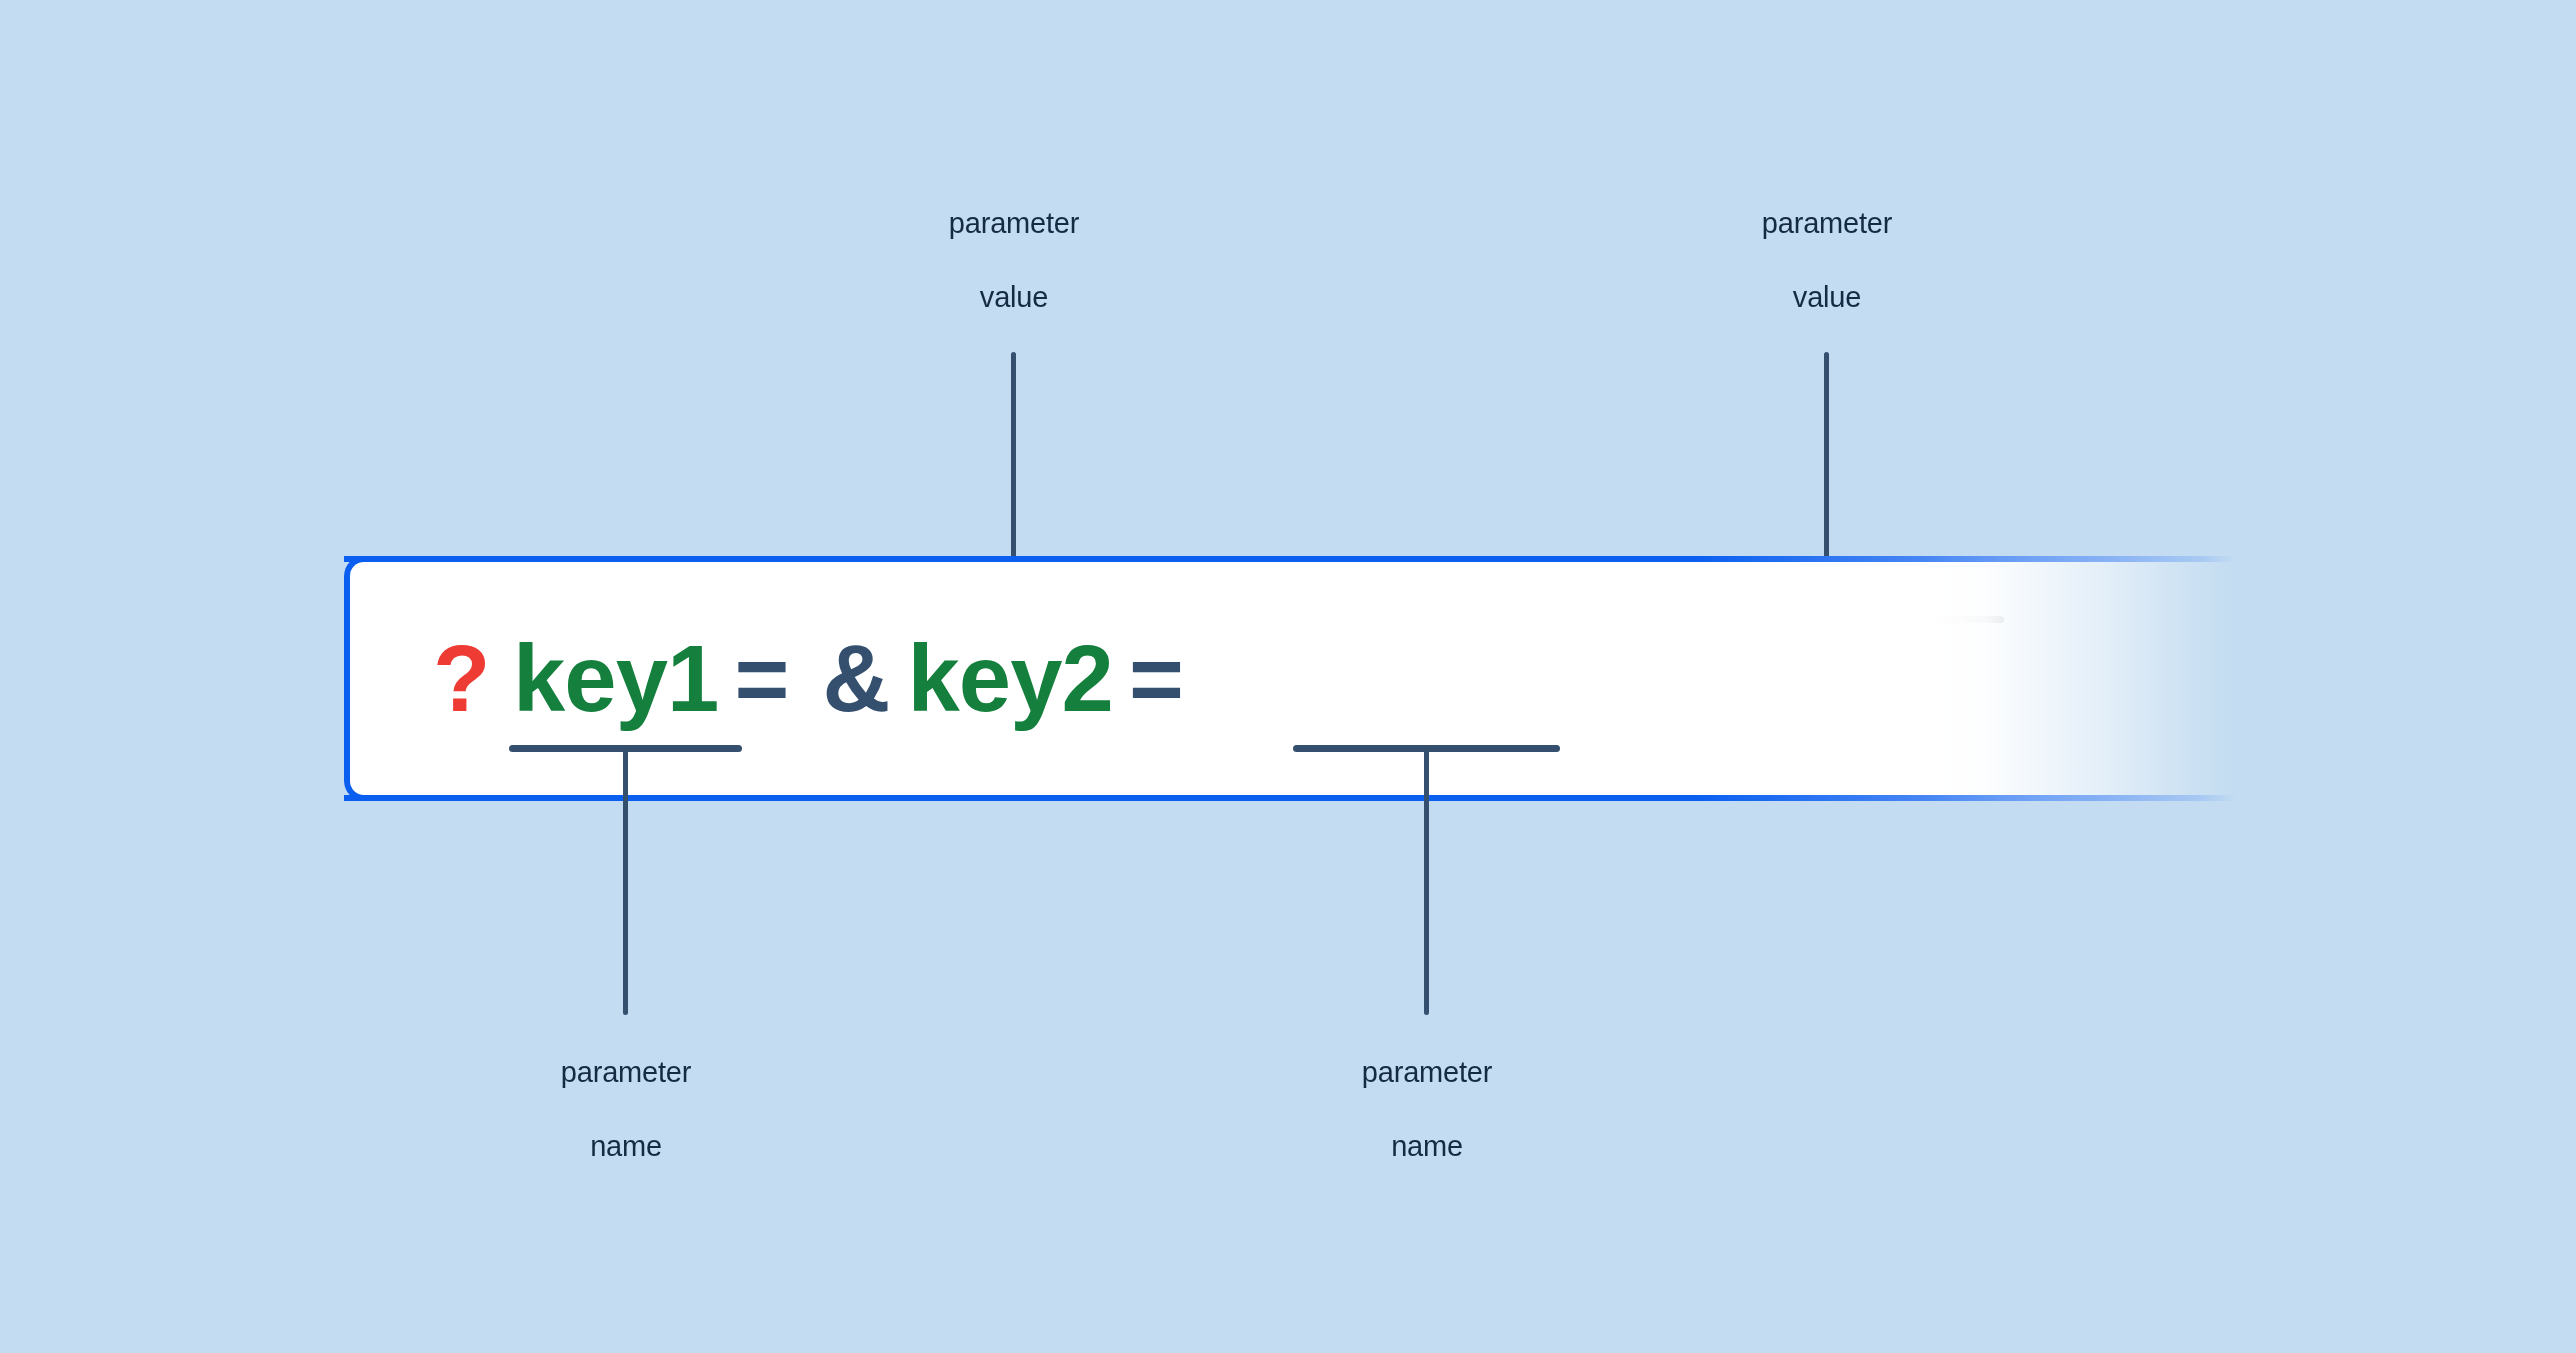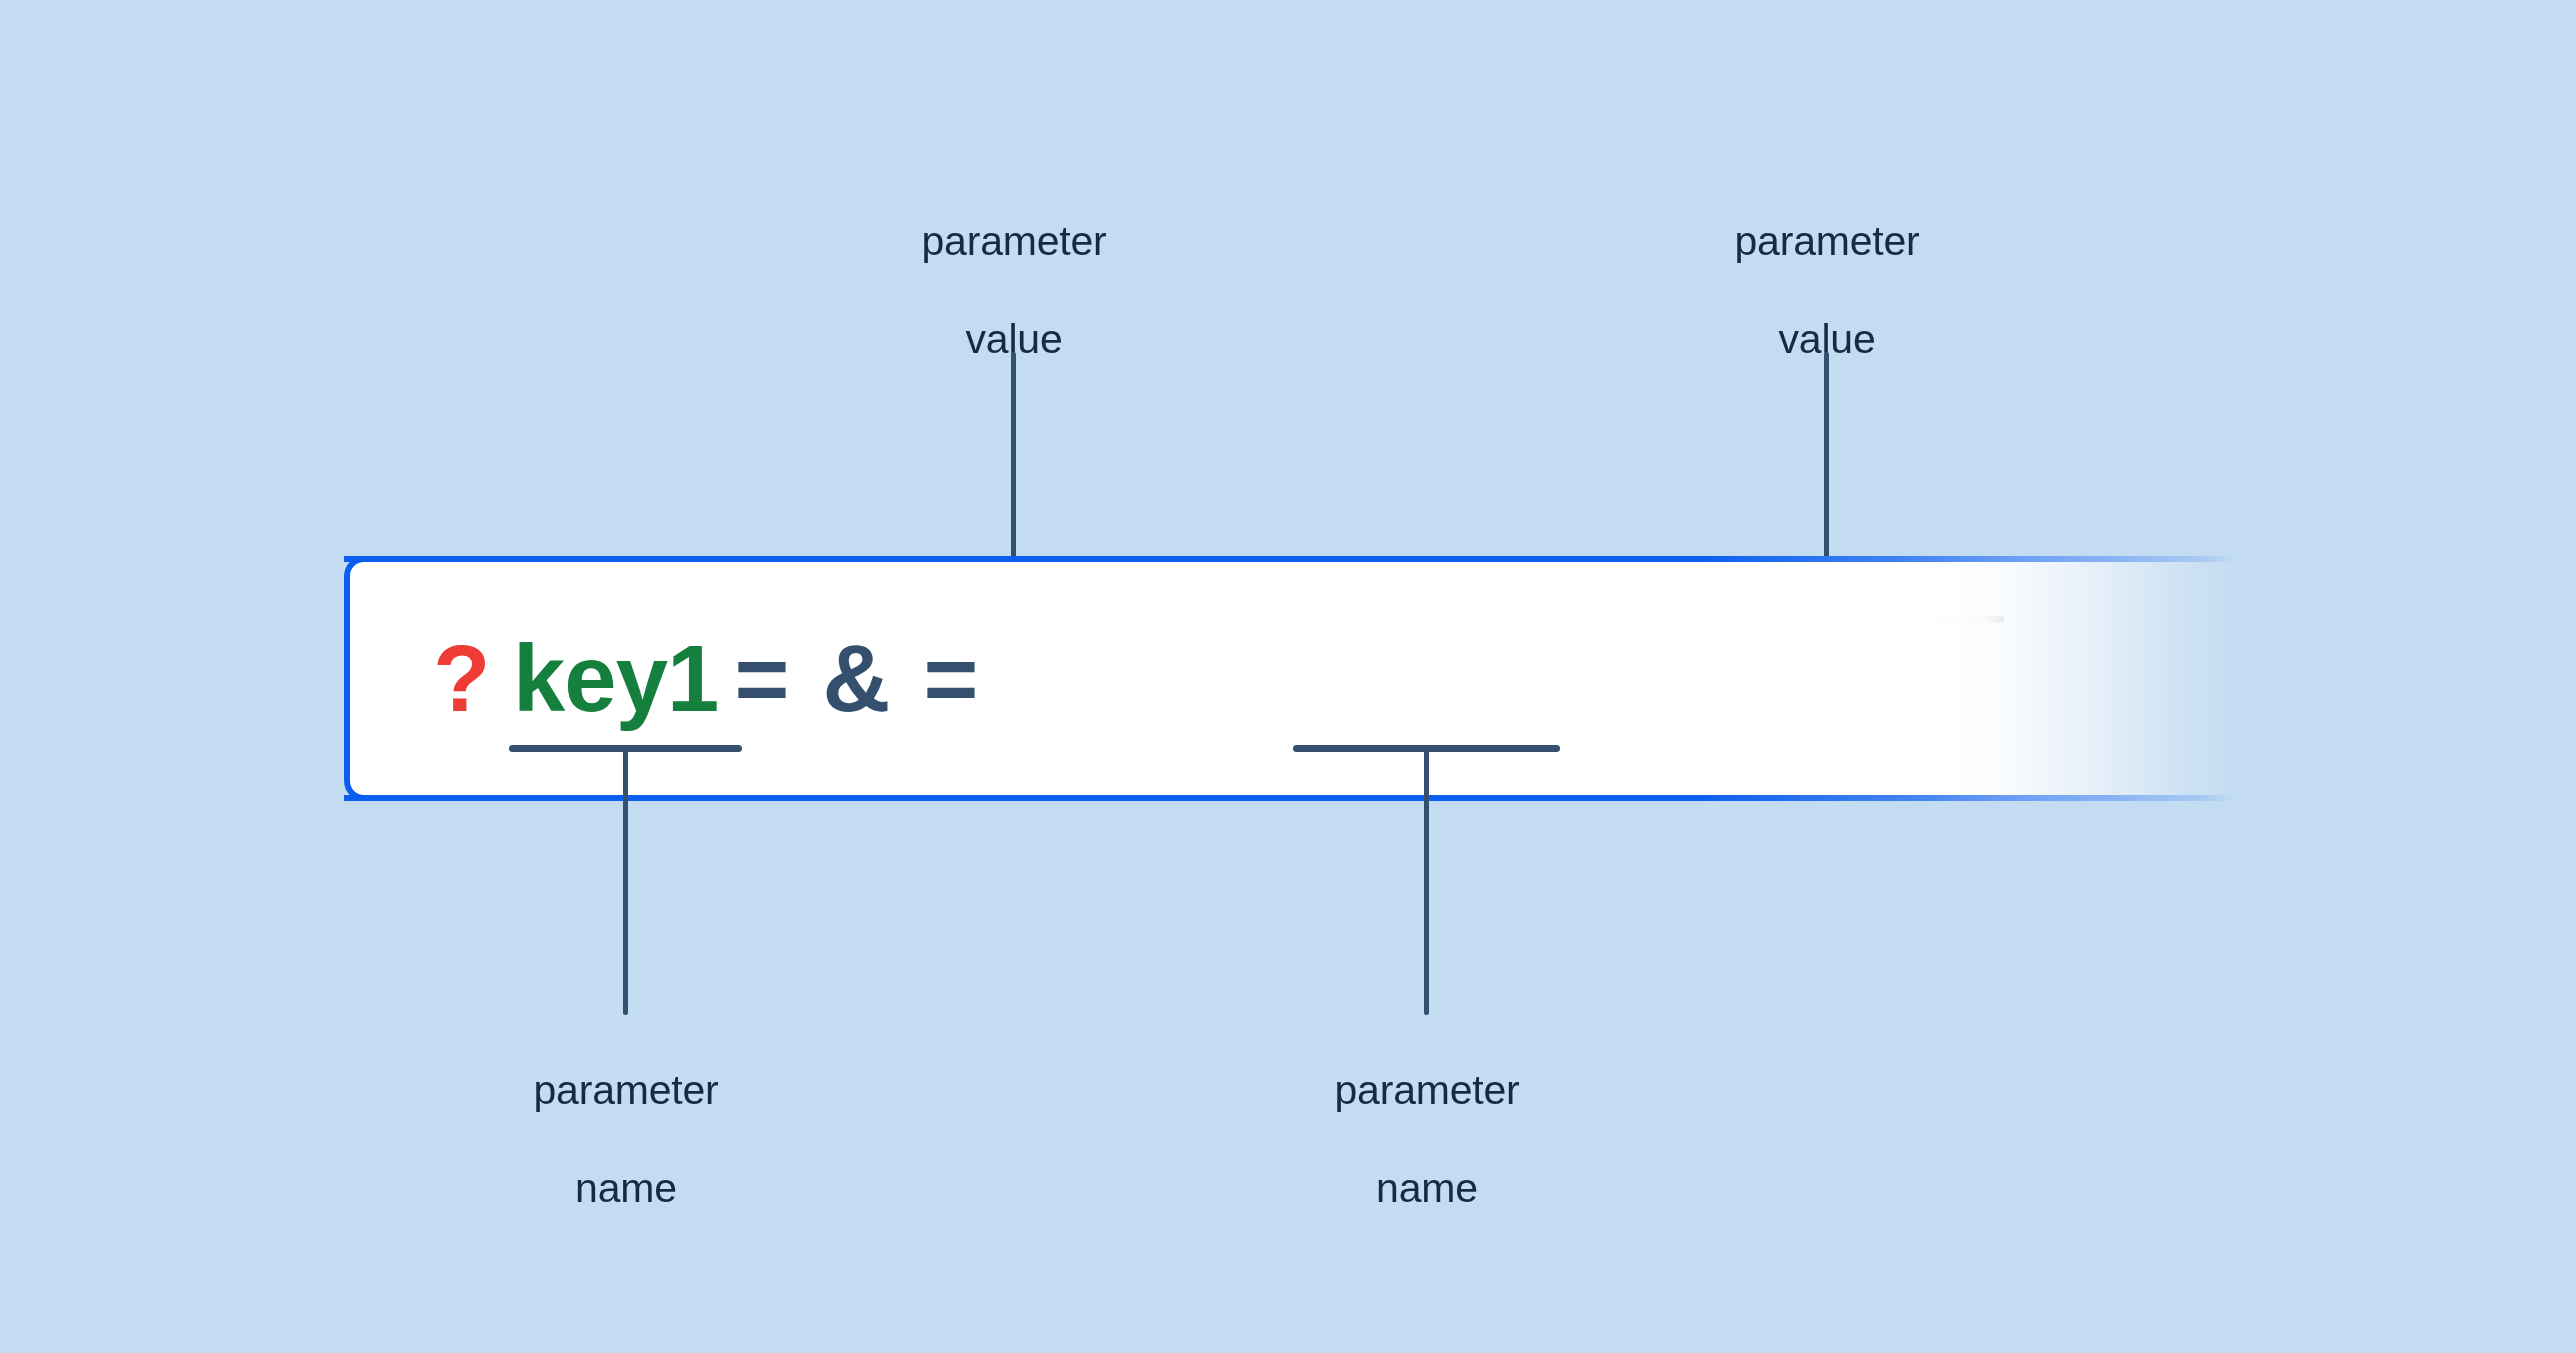--- a/index.html
+++ b/index.html
@@ -18,21 +18,21 @@
     width: 2576px;
     height: 1354px;
     background: #c3dcf1;
   }
 
   
   .ann-label {
     position: absolute;
     color: #152a43;
     font-family: "Liberation Sans", sans-serif;
-    font-size: 41px;
+    font-size: 29px;
     line-height: 1.0;
     font-weight: 400;
     text-align: center;
     letter-spacing: -0.2px;
     white-space: pre-line;
     transform: translateX(-50%);
     user-select: none;
   }
   .ann-label .l1 { display: block; }
   .ann-label .l2 { display: block; margin-top: 16px; }
@@ -151,20 +151,21 @@
     <div id="urlbar-border-top"></div>
     <div id="urlbar-border-bottom"></div>
     <div id="urlbar-corner-mask"></div>
   </div>
 
   <div id="query-text">
     <span class="tok tok-q">?</span>
     <span class="tok tok-key">key1</span>
     <span class="tok tok-eq">=</span>
     <span class="tok tok-amp">&amp;</span>
+    <span class="tok tok-key">key2</span>
     <span class="tok tok-eq">=</span>
   </div>
 
   <div class="bar" style="left:509px; top:745px; width:233px;"></div>
   <div class="leader" style="left:623px; top:749px; height:266px;"></div>
   <div class="ann-label" style="left:626px; top:1029px;">
     <span class="l1">parameter</span>
     <span class="l2">name</span>
   </div>
 

